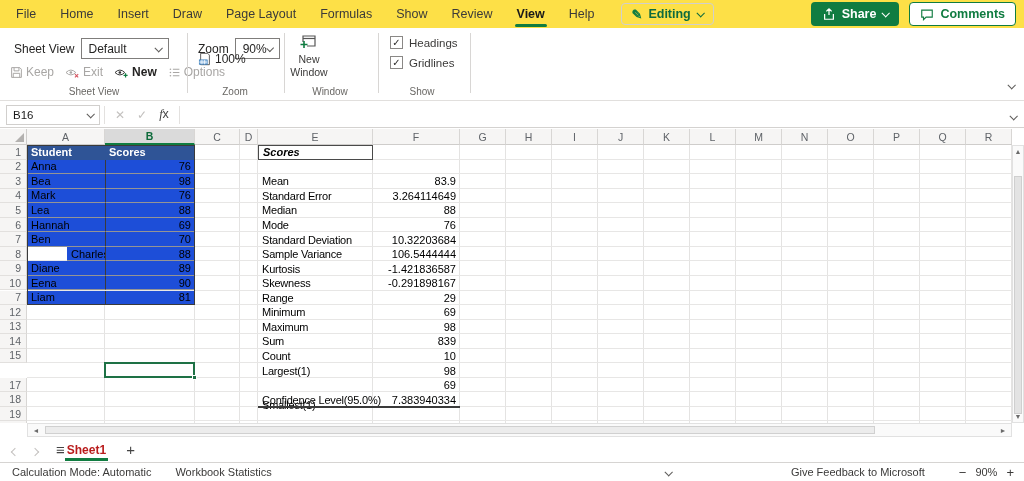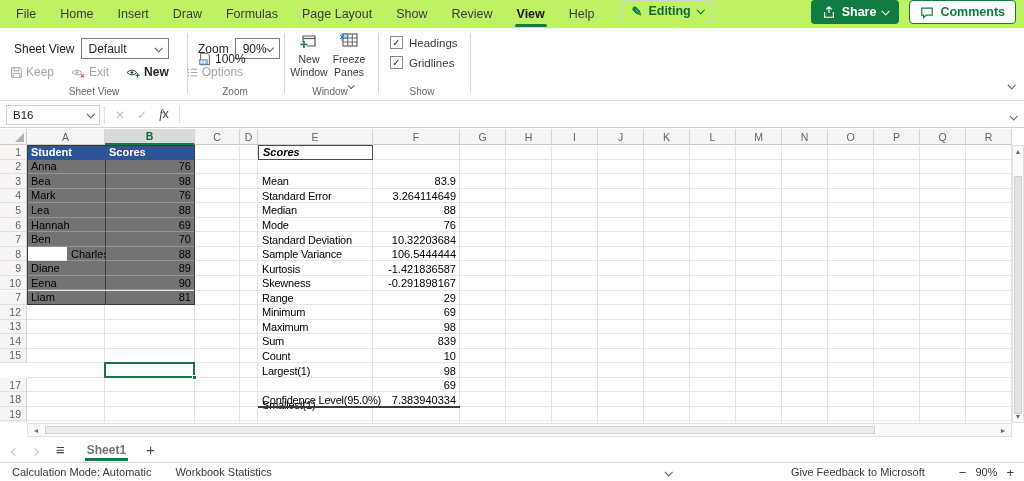--- a/index.html
+++ b/index.html
@@ -2,21 +2,21 @@
 <html><head>
 <meta charset="utf-8">
 <style>
   * { box-sizing: border-box; }
   html,body { margin:0; padding:0; background:#e8e8e8; }
   .app {
     position:relative; width:1024px; height:481px; background:#fff;
     font-family:"Liberation Sans", sans-serif; overflow:hidden; color:#252423;
   }
   
-  .tabbar { position:absolute; top:0; left:0; right:0; height:28px; display:flex; background:#bef264; }
+  .tabbar { position:absolute; top:0; left:0; right:0; height:28px; display:flex; align-items:center; background:#fde047; }
   .tabs { display:flex; align-items:stretch; height:100%; padding-left:4px; }
   .tab { font-size:12.5px; color:#3b3a39; padding:0 12px; display:flex; align-items:center; position:relative; cursor:pointer; }
   .tab.active { font-weight:bold; color:#1a1a1a; }
   .tab.active::after { content:""; position:absolute; left:10px; right:10px; bottom:1px; height:3px; background:#107C41; border-radius:2px; }
   .chip { display:inline-flex; align-items:center; gap:6px; border:1px solid #d1cfcd; border-radius:4px; height:22px; padding:0 10px; margin-left:14px; font-size:12.5px; color:#0e6b3e; font-weight:600; cursor:pointer; }
   .chip .pencil { font-size:13px; color:#107C41; }
   .spacer { flex:1; }
   .share-btn { display:inline-flex; align-items:center; gap:6px; background:#107C41; color:#fff; border:none; border-radius:4px; height:24px; padding:0 11px; font-size:12.5px; font-weight:bold; margin-right:10px; cursor:pointer; font-family:inherit; }
   .comments-btn { display:inline-flex; align-items:center; gap:6px; background:#fff; color:#107C41; border:1px solid #107C41; border-radius:4px; height:24px; padding:0 10px; font-size:12.5px; font-weight:bold; margin-right:8px; cursor:pointer; font-family:inherit; }
   .chev { display:inline-block; width:6px; height:6px; border-right:1.4px solid currentColor; border-bottom:1.4px solid currentColor; transform:rotate(45deg) translateY(-1px); }
@@ -52,40 +52,40 @@
   .corner::after { content:""; position:absolute; right:2px; bottom:2px; border-style:solid; border-width:0 0 9px 9px; border-color:transparent transparent #b3b1af transparent; }
   .colhead { position:absolute; top:0; height:16px; background:#f6f5f4; border-right:1px solid #d8d6d4; border-bottom:1px solid #cfcdcb; font-size:10.5px; color:#5f6368; display:flex; align-items:center; justify-content:center; cursor:pointer; }
   .colhead.sel { background:#dadada; color:#0d6a3a; font-weight:bold; border-bottom:2px solid #107C41; }
   .rowhead { position:absolute; left:0; width:27px; background:#f6f5f4; border-right:1px solid #d8d6d4; border-bottom:1px solid #e2e0de; font-size:10.5px; color:#5f6368; display:flex; align-items:center; justify-content:flex-end; padding-right:5px; cursor:pointer; }
   .rowhead.sel { background:#dadada; color:#0d6a3a; font-weight:bold; border-right:2px solid #107C41;margin-top:16px; }
   .vline { position:absolute; width:1px; background:#e4e3e2; z-index:1; }
   .hline { position:absolute; height:1px; background:#e7e6e5; z-index:1; }
   .cell { position:absolute; font-size:11px; display:flex; align-items:center; white-space:nowrap; z-index:2; color:#000; padding:0 4px; cursor:cell; }
   .cell.right { justify-content:flex-end; }
   .cell.th { background:#2F5496; color:#fff; font-weight:bold; }
-  .cell.td { background:#737373; border-bottom:1px solid #949494; }
+  .cell.td { background:#1d4ed8; border-bottom:1px solid #949494; }
   .cell.td.dark-left { border-left:1px solid #3a3a3a; }
   .tbl-outline { position:absolute; border:1px solid #3a3a3a; z-index:3; pointer-events:none; }
   .cell.stat-title { font-style:italic; font-weight:600; border:1px solid #4a4a4a; background:#fff; }
   .stat-bottom { position:absolute; height:2px; background:#3a3a3a; z-index:3; pointer-events:none; }
   .selbox { position:absolute; border:2px solid #1E7145; z-index:4; background:transparent; }
   .selhandle { position:absolute; width:5px; height:5px; background:#1E7145; border:1px solid #fff; z-index:5; }
   
   .vscroll { position:absolute; right:0; top:16px; width:12px; height:278px; background:#fafafa; border:1px solid #e1e1e1; z-index:6; }
   .vscroll .arr { position:absolute; left:0; width:10px; text-align:center; font-size:7px; color:#6b6b6b; cursor:pointer; }
   .vthumb { position:absolute; left:1px; width:8px; top:30px; height:238px; background:#e3e3e3; border:1px solid #cfcfcf; cursor:pointer; }
   .hscroll { position:absolute; top:423px; left:27px; width:985px; height:14px; background:#fafafa; border:1px solid #e1e1e1; z-index:6; }
   .hscroll .arr { position:absolute; top:1px; font-size:7px; color:#6b6b6b; width:12px; text-align:center; line-height:11px; cursor:pointer; }
   .hthumb { position:absolute; top:2px; left:17px; width:830px; height:8px; background:#ececec; border:1px solid #d0d0d0; cursor:pointer; }
   
   .sheetbar { position:absolute; top:437px; left:0; right:0; height:25px; background:#fff; display:flex; align-items:center; }
   .snav { color:#c3c1bf; margin-left:12px; cursor:default; }
   .snav + .snav { margin-left:14px; }
   .smenu { font-size:15px; color:#444; margin-left:18px; cursor:pointer; }
-  .stab { position:relative; margin-left:20px; font-size:12px; font-weight:bold; color:#737373; padding:4px 2px; cursor:pointer; }
+  .stab { position:relative; font-size:12px; font-weight:bold; color:#b91c1c; padding:4px 2px; cursor:pointer; }
   .stab::after { content:""; position:absolute; left:0; right:0; bottom:0; height:2.5px; background:#107C41; }
   .saddition { margin-left:18px; font-size:15px; color:#444; cursor:pointer; }
   
   .statusbar { position:absolute; top:462px; left:0; right:0; height:19px; background:#fff; border-top:1px solid #d6d4d2; display:flex; align-items:center; font-size:11px; color:#3b3a39; }
   .sb-item { margin-left:12px; cursor:pointer; }
   .sb-item.second { margin-left:24px; }
   .sb-right { margin-left:auto; display:flex; align-items:center; }
   .sb-chev { color:#5f5d5b; margin-right:120px; cursor:pointer; }
   .sb-feedback { margin-right:34px; cursor:pointer; }
   .sb-zoom { display:flex; align-items:center; gap:9px; margin-right:10px; }
@@ -96,22 +96,22 @@
 <body>
 
 <div class="app">
 
   <header class="tabbar">
     <nav class="tabs" id="tabs">
         <span class="tab">File</span>
         <span class="tab">Home</span>
         <span class="tab">Insert</span>
         <span class="tab">Draw</span>
+        <span class="tab">Page Layout</span>
         <span class="tab">Formulas</span>
-        <span class="tab">Page Layout</span>
         <span class="tab">Show</span>
         <span class="tab">Review</span>
         <span class="tab active">View</span>
         <span class="tab">Help</span>
       </nav>
     <div class="chip">
       <span class="pencil">✎</span>
       <span>Editing</span>
       <span class="chev"></span>
     </div>
@@ -134,21 +134,21 @@
 
   <section class="ribbon">
 
     <div class="frow" style="left:14px; top:10px;">
       <span>Sheet View</span>
       <span class="dd" style="width:88px;">
         <span>Default</span>
         <span class="chev"></span>
       </span>
     </div>
-    <div class="frow" style="left:10px; top:37px; gap:17px;">
+    <div class="frow" style="left:10px; top:37px; gap:11px;">
       <span class="rbtn disabled">
         <svg width="13" height="13" viewBox="0 0 16 16">
             <path d="M2 2 h10 l2 2 v10 h-12 z M5 2 v4 h6 v-4 M4 14 v-5 h8 v5" fill="none" stroke="currentColor" stroke-width="1.2"></path>
           </svg>
         <span>Keep</span>
       </span>
       <span class="rbtn disabled">
         <svg width="15" height="13" viewBox="0 0 18 16">
             <path d="M1 8 Q7 2 13 8 Q7 14 1 8" fill="none" stroke="currentColor" stroke-width="1.2"></path>
             <circle cx="7" cy="8" r="1.6" fill="currentColor"></circle>
@@ -197,30 +197,20 @@
     <div class="grp-label" style="left:192px; width:86px;">Zoom</div>
     <div class="rsep" style="left:284px;"></div>
 
     <div class="wbtn" style="left:290px;">
       <svg width="20" height="18" viewBox="0 0 20 18">
           <path d="M4 10 v-6 h12 v10 h-8" fill="none" stroke="#555" stroke-width="1.2"></path>
           <path d="M4 6.5 h12" stroke="#555" stroke-width="1.2"></path>
           <path d="M5 9 v7 M1.5 12.5 h7" stroke="#107C41" stroke-width="1.6"></path>
         </svg>
       <span>New Window</span>
-    </div>
-    <div class="wbtn" style="left:330px;">
-      <svg width="20" height="18" viewBox="0 0 20 18">
-          <rect x="4" y="2" width="14" height="12" fill="#fff" stroke="#555" stroke-width="1.1"></rect>
-          <path d="M4 6 h14 M4 10 h14 M8.7 2 v12 M13.3 2 v12" stroke="#555" stroke-width="0.9"></path>
-          <rect x="4" y="2" width="4.7" height="4" fill="#BDD7EE" stroke="#2E75B6" stroke-width="0.9"></rect>
-          <path d="M1 3 l4 4 M5 3 l-4 4 M3 1.2 v7.6" stroke="#2E75B6" stroke-width="0.9"></path>
-        </svg>
-      <span>Freeze Panes</span>
-      <span class="chev" style="width:5px;height:5px;margin-left:2px;color:#5f5d5b;"></span>
     </div>
     <div class="grp-label" style="left:288px; width:84px;">Window</div>
     <div class="rsep" style="left:378px;"></div>
 
     <div class="cbrow" style="left:390px; top:8px;">
       <span class="cb">✓</span>
       <span>Headings</span>
     </div>
     <div class="cbrow" style="left:390px; top:28px;">
       <span class="cb">✓</span>

